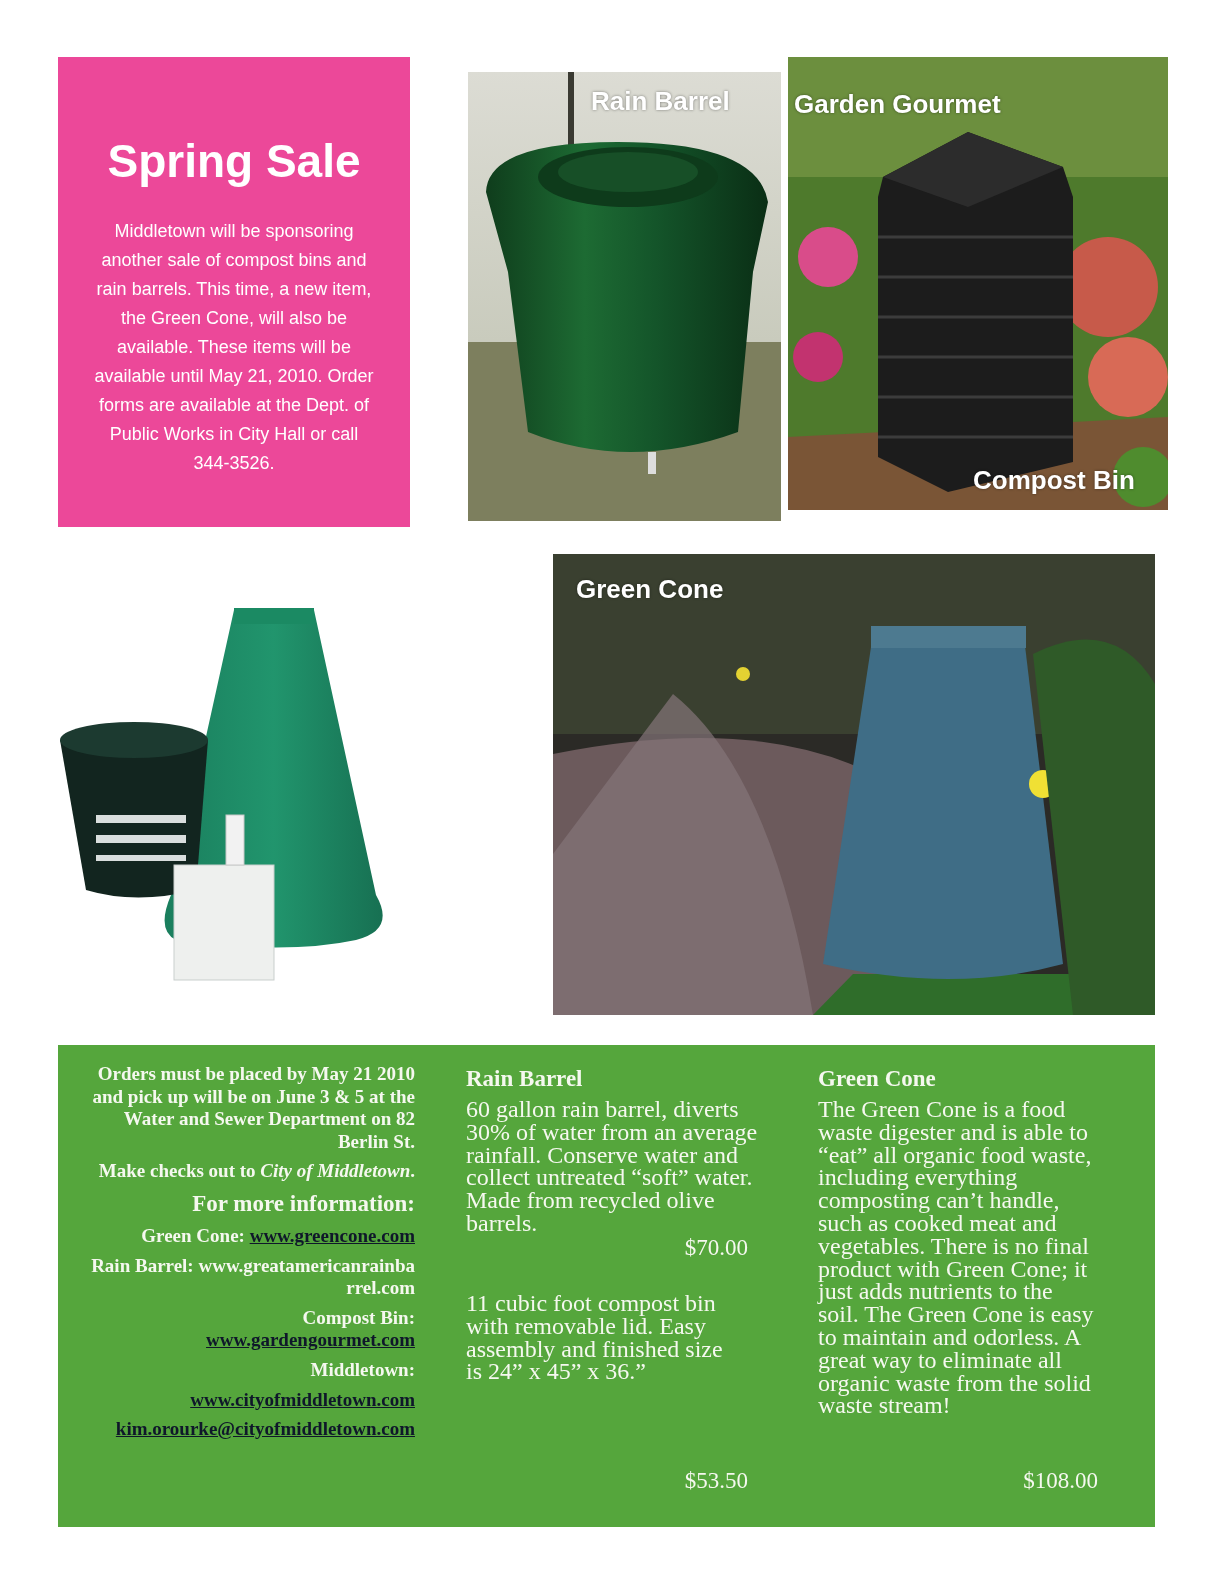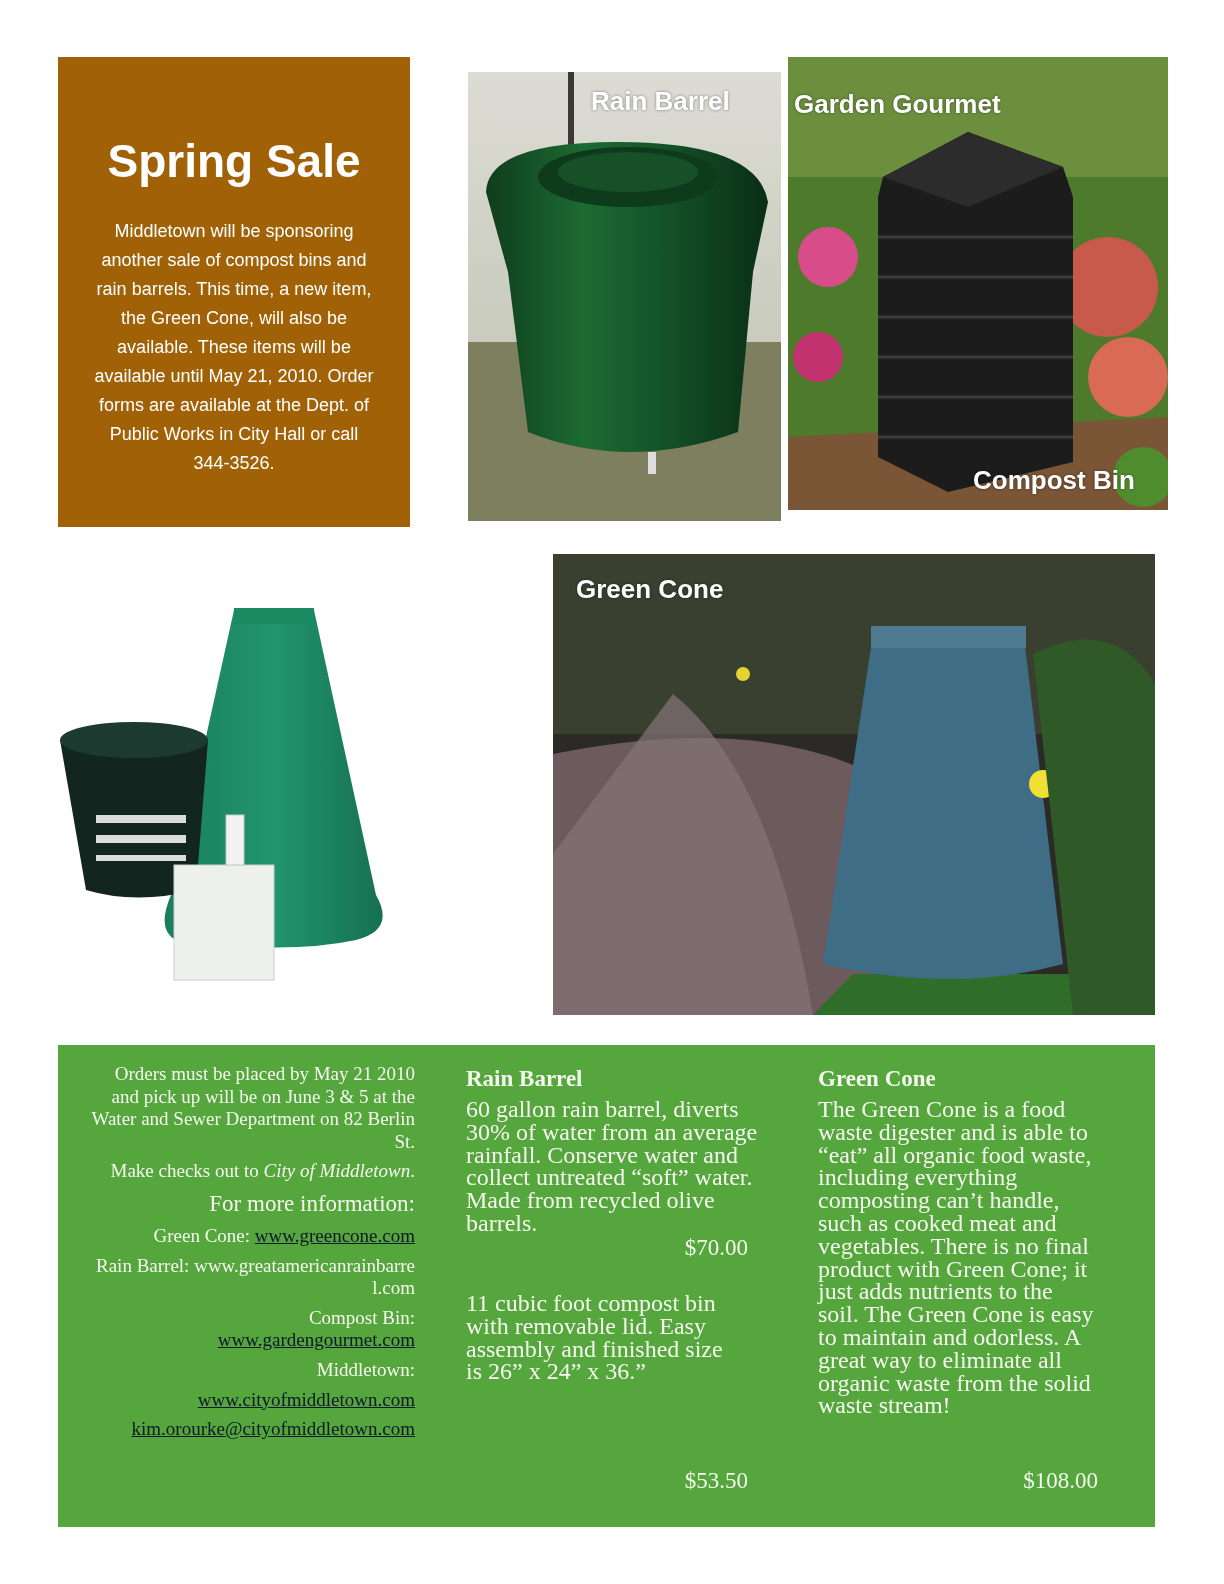--- a/index.html
+++ b/index.html
@@ -5,21 +5,21 @@
     html, body { margin: 0; padding: 0; }
     body {
       width: 1224px; height: 1584px; position: relative; background: #ffffff;
       overflow: hidden; font-family: "Liberation Serif", serif;
     }
     .abs { position: absolute; }
 
     
     .promo {
       left: 58px; top: 57px; width: 352px; height: 470px;
-      background: #a16207; color: #ffffff; text-align: center;
+      background: #ec4899; color: #ffffff; text-align: center;
       font-family: "Liberation Sans", sans-serif; box-sizing: border-box;
     }
     .promo-title {
       position: absolute; left: 0; right: 0; top: 78px;
       font-size: 46px; font-weight: bold; line-height: 52px;
     }
     .promo-body {
       position: absolute; left: 34px; right: 34px; top: 160px;
       font-size: 18px; line-height: 29px;
     }
@@ -40,21 +40,21 @@
     .cone-photo { left: 553px; top: 554px; width: 602px; height: 461px; }
 
     
     .info {
       left: 58px; top: 1045px; width: 1097px; height: 482px;
       background: #55a63c; color: #f5f8ef;
     }
     .col { position: absolute; top: 0; }
     .col-left {
       left: 30px; width: 327px; text-align: right; top: 18px;
-      font-size: 19px; line-height: 22.6px;
+      font-size: 19px; line-height: 22.6px; font-weight: bold;
     }
     .col-left p { margin: 0 0 7px 0; }
     .col-left .more { font-size: 23px; line-height: 28px; margin-bottom: 7px; }
     .col-left a, .col-left .link { color: #0f172a; text-decoration: underline; margin-top: 12px; }
     .col-left .plain { text-decoration: none; }
 
     .col-mid { left: 408px; width: 300px; }
     .col-right { left: 760px; width: 300px; }
 
     .prod-title { font-size: 23px; line-height: 27px; margin: 0; }
@@ -178,21 +178,21 @@
   </div>
 
   <div class="col col-mid">
     <div class="abs" style="left:0; top:20px; width:300px;">
       <h3 class="prod-title">Rain Barrel</h3>
       <p class="prod-desc">60 gallon rain barrel, diverts 30% of water from an average rainfall. Conserve water and collect untreated “soft” water. Made from recycled olive barrels.</p>
     </div>
     <div class="price" style="right:18px; top:189px;">$70.00</div>
 
     <div class="abs" style="left:0; top:241px; width:300px;">
-      <p class="prod-desc" style="width:265px;">11 cubic foot compost bin with removable lid. Easy assembly and finished size is 26” x 24” x 36.”</p>
+      <p class="prod-desc" style="width:265px;">11 cubic foot compost bin with removable lid. Easy assembly and finished size is 24” x 45” x 36.”</p>
     </div>
     <div class="price" style="right:18px; top:422px;">$53.50</div>
   </div>
 
   <div class="col col-right">
     <div class="abs" style="left:0; top:20px; width:280px;">
       <h3 class="prod-title">Green Cone</h3>
       <p class="prod-desc">The Green Cone is a food waste digester and is able to “eat” all organic food waste, including everything composting can’t handle, such as cooked meat and vegetables. There is no final product with Green Cone; it just adds nutrients to the soil. The Green Cone is easy to maintain and odorless. A great way to eliminate all organic waste from the solid waste stream!</p>
     </div>
     <div class="price" style="right:20px; top:422px;">$108.00</div>

